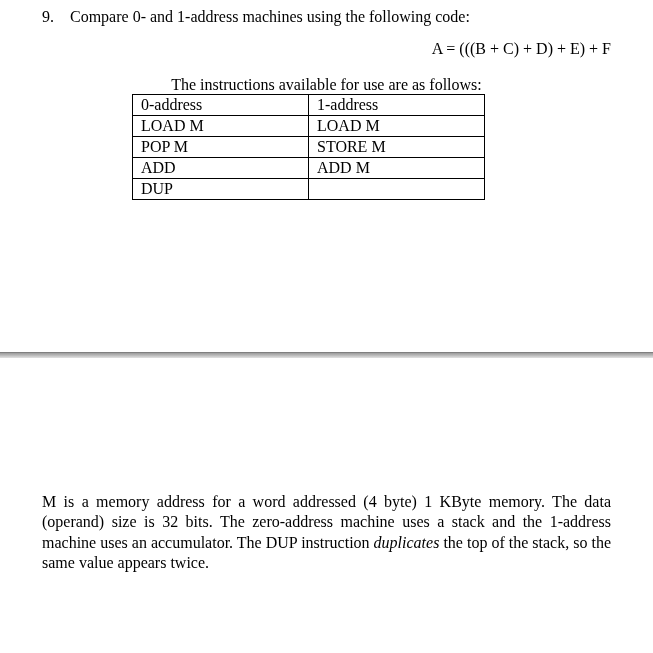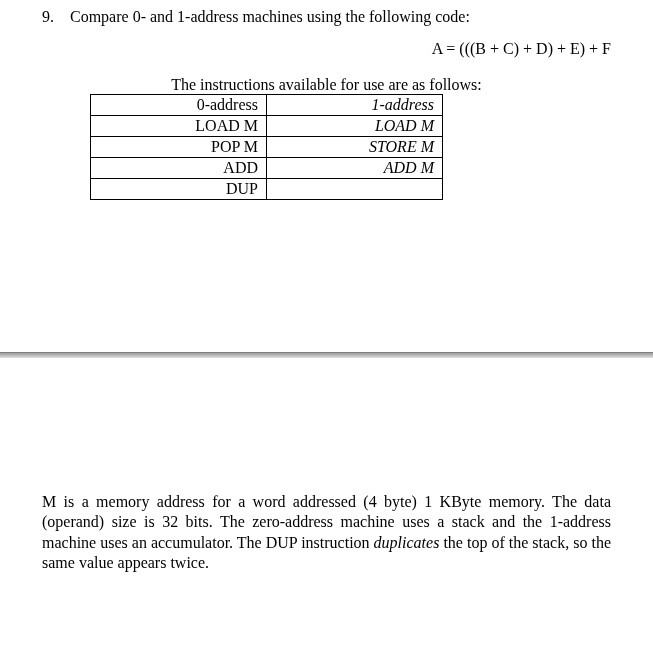--- a/index.html
+++ b/index.html
@@ -33,35 +33,34 @@
     }
     .equation {
       font-weight: normal;
       margin: 0 0 18px 60px;
       text-align: right;
     }
     .intro2 {
       text-align: center;
     }
     .tbl-wrap {
-      margin-left: 48px;
+      margin-left: 90px;
       margin-bottom: 30px;
-      text-align: right;
     }
     table {
       border-collapse: collapse;
     }
     td {
       border: 1px solid #000;
       padding: 1px 8px;
       vertical-align: top;
       font-size: 16px;
     }
     .col0 { width: 176px; }
-    .col1 { width: 176px; font-style: italic; }
+    .col1 { width: 176px; }
     .divider {
       position: absolute;
       left: 0;
       right: 0;
       top: 352px;
       height: 6px;
       background: linear-gradient(to bottom, #9a9a9a 0%, #bcbcbc 50%, #e2e2e2 100%);
       border-top: 1px solid #7f7f7f;
     }
     .lower {

